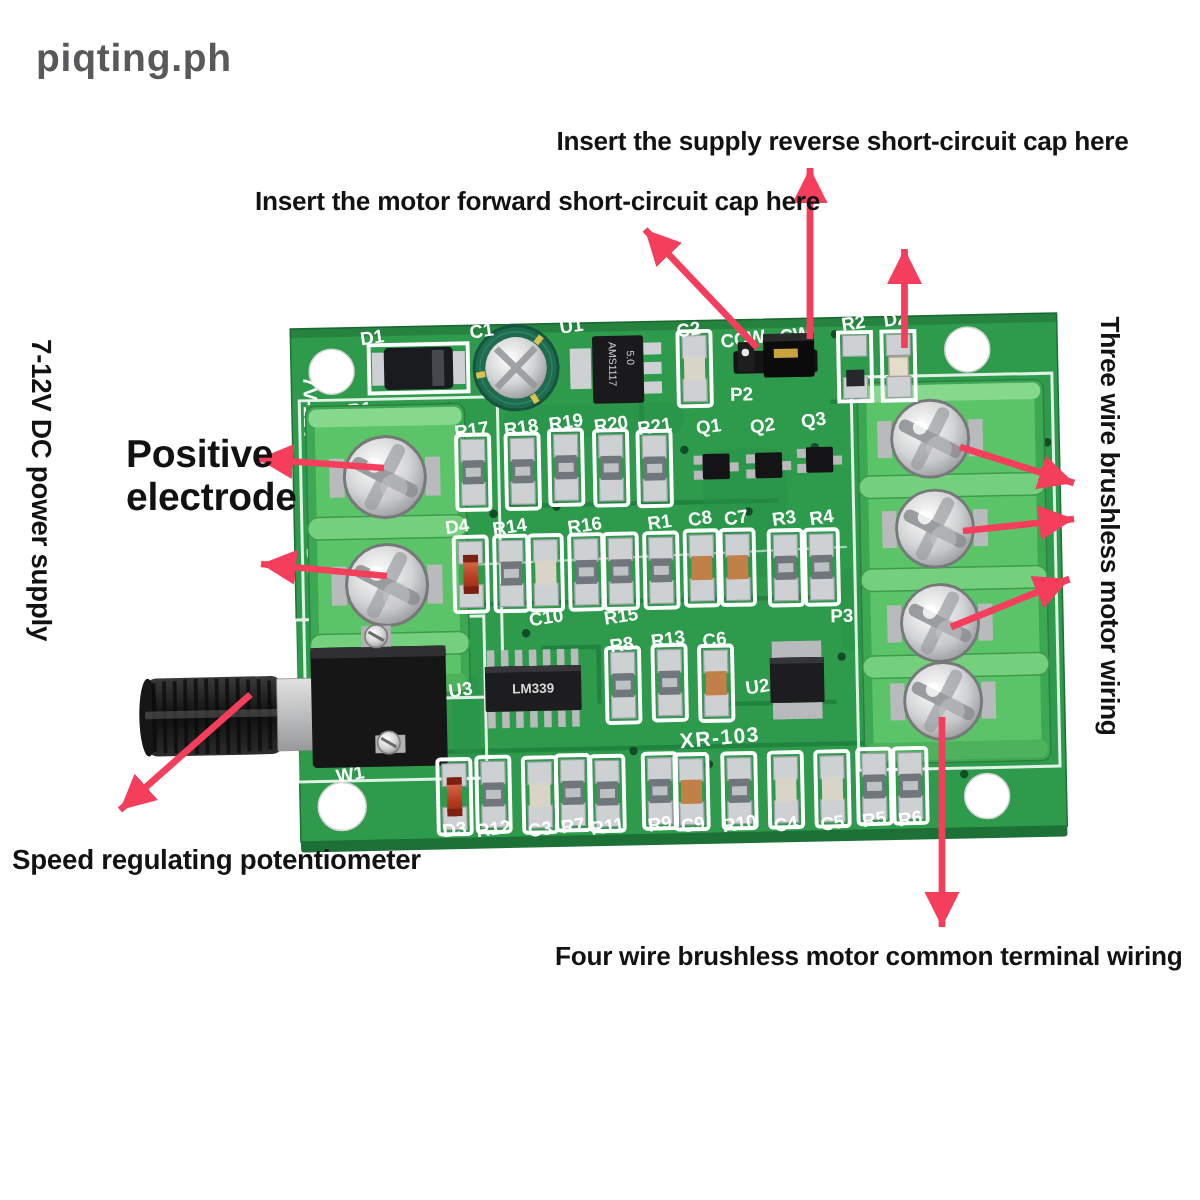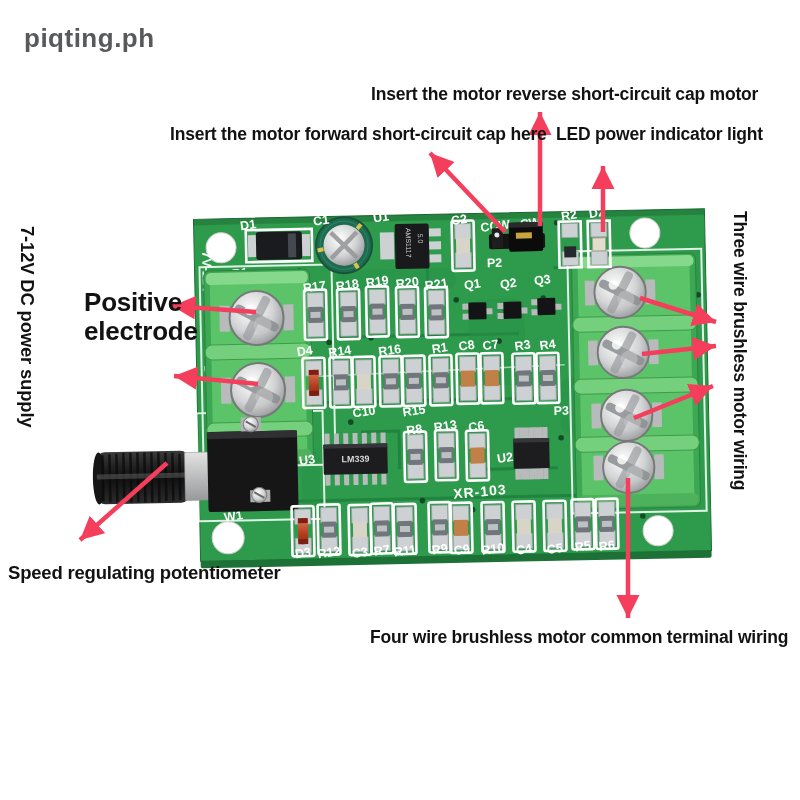--- a/index.html
+++ b/index.html
@@ -538,22 +538,21 @@
         <line x1="256" y1="312" x2="172" y2="306" stroke="#f43e5c" stroke-width="4.5" marker-end="url(#ah)"></line>
         <line x1="258" y1="384" x2="174" y2="376" stroke="#f43e5c" stroke-width="4.5" marker-end="url(#ah)"></line>
         <line x1="640" y1="298" x2="716" y2="322" stroke="#f43e5c" stroke-width="4.5" marker-end="url(#ah)"></line>
         <line x1="642" y1="354" x2="716" y2="346" stroke="#f43e5c" stroke-width="4.5" marker-end="url(#ah)"></line>
         <line x1="634" y1="418" x2="713" y2="386" stroke="#f43e5c" stroke-width="4.5" marker-end="url(#ah)"></line>
         <line x1="628" y1="478" x2="628" y2="618" stroke="#f43e5c" stroke-width="4.5" marker-end="url(#ah)"></line>
         <line x1="167" y1="463" x2="80" y2="540" stroke="#f43e5c" stroke-width="4.5" marker-end="url(#ah)"></line>
       </g>
   </svg>
 
-  <div class="ann nowrap" id="ann-reverse">Insert the motor reverse short-circuit cap motor</div>
+  <div class="ann nowrap" id="ann-reverse">Insert the supply reverse short-circuit cap here</div>
   <div class="ann nowrap" id="ann-forward">Insert the motor forward short-circuit cap here</div>
-  <div class="ann nowrap" id="ann-led">LED power indicator light</div>
   <div class="ann" id="ann-positive">Positive electrode</div>
   <div class="ann" id="ann-power">7-12V DC power supply</div>
   <div class="ann" id="ann-three">Three wire brushless motor wiring</div>
   <div class="ann nowrap" id="ann-speed">Speed regulating potentiometer</div>
   <div class="ann nowrap" id="ann-four">Four wire brushless motor common terminal wiring</div>
 
 </div>
 
 </body></html>

